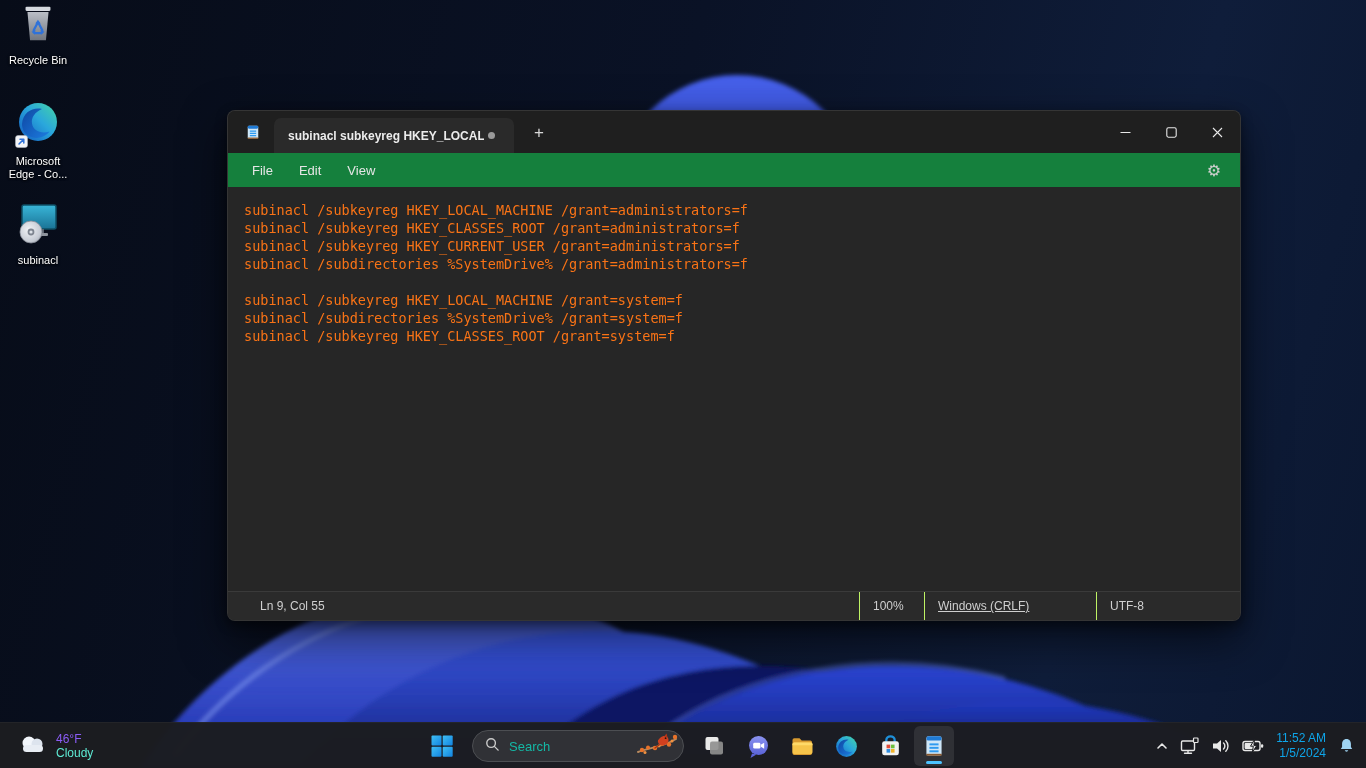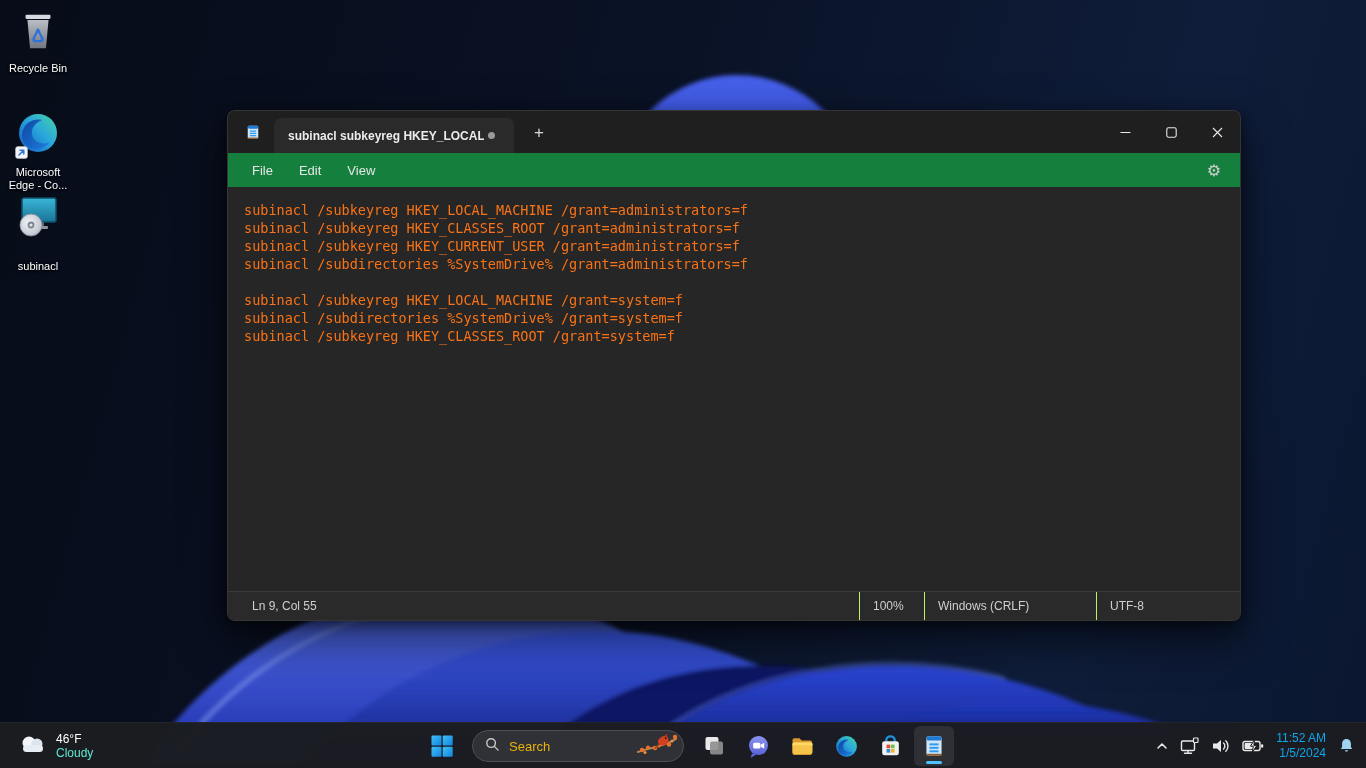--- a/index.html
+++ b/index.html
@@ -8,23 +8,23 @@
     font-family:"Liberation Sans", sans-serif;
     background:linear-gradient(105deg,#070c18 0%,#0a1226 45%,#0f1d3a 78%,#0b1730 100%);
     position:relative; color:#fff;
   }
   .wallpaper-art { position:absolute; inset:0; width:1366px; height:768px; z-index:0; }
 
   
   .desk-icon { position:absolute; left:0; width:76px; display:flex; flex-direction:column; align-items:center; z-index:2; cursor:default; }
   .desk-icon .lbl { margin-top:4px; font-size:11px; line-height:13px; color:#fff; text-align:center;
     text-shadow:0 1px 2px rgba(0,0,0,.9), 0 0 3px rgba(0,0,0,.7); }
-  #icon-recycle { top:8px; }
-  #icon-edge { top:110px; }
-  #icon-subinacl { top:191px;gap:13px; }
+  #icon-recycle { top:0; }
+  #icon-edge { top:99px; }
+  #icon-subinacl { top:198px; }
 
   
   .np-window { position:absolute; left:227px; top:110px; width:1014px; height:511px; z-index:3;
     background:#262626; border-radius:8px; overflow:hidden;
     border:1px solid rgba(255,255,255,.07);
     box-shadow:0 18px 45px rgba(0,0,0,.6), 0 4px 12px rgba(0,0,0,.45); }
   .np-titlebar { position:relative; height:42px; background:#1f1f1f; }
   .np-appicon { position:absolute; left:16px; top:12px; }
   .np-tab { position:absolute; left:46px; top:7px; width:240px; height:35px; background:#2a2a2a;
     border-radius:7px 7px 0 0; display:flex; align-items:center; padding:0 12px 0 14px; cursor:default; }
@@ -36,40 +36,40 @@
   .np-ctrl { width:46px; height:42px; display:flex; align-items:center; justify-content:center; }
   .np-menubar { position:relative; height:34px; background:#15803d; display:flex; align-items:center; padding-left:11px; }
   .np-menu-item { font-size:13px; color:#e6e6e6; padding:4px 13px; border-radius:5px; }
   .np-gear { position:absolute; right:12px; top:4px; width:28px; height:26px; display:flex; align-items:center; justify-content:center;
     color:#cfcfcf; font-size:16px; font-family:"DejaVu Sans", sans-serif; }
   .np-editor { position:absolute; top:76px; bottom:29px; left:0; right:0; background:#262626;
     padding:14px 0 0 16px; font-family:"DejaVu Sans Mono", monospace; font-size:13.5px; }
   .ed-line { height:18px; line-height:18px; color:#f97316; white-space:pre; }
   .np-statusbar { position:absolute; left:0; right:0; bottom:0; height:29px; background:#2a2a2a;
     border-top:1px solid #3a3a3a; display:flex; align-items:center; font-size:12px; color:#cfcfcf; }
-  .sb-pos { padding-left:24px; flex:none; }
+  .sb-pos { padding-left:24px; flex:none;margin-left:8px; }
   .sb-right { margin-left:auto; display:flex; height:100%; }
   .sb-cell { display:flex; align-items:center; padding-left:13px; border-left:1px solid #bef264; height:100%; }
-  .sb-zoom { width:65px; } .sb-eol { width:172px; } .sb-enc { width:144px; }
+  .sb-zoom { width:65px; } .sb-eol { width:172px;text-decoration:underline; } .sb-enc { width:144px; }
 
   
   .taskbar { position:absolute; left:0; right:0; bottom:0; height:46px; z-index:10;
     background:rgba(28,29,33,.98); border-top:1px solid rgba(255,255,255,.04);
     display:flex; align-items:center; }
   .tb-weather { position:absolute; left:12px; top:0; height:46px; display:flex; align-items:center; gap:8px; padding:0 6px; }
   .tb-weather-text { display:flex; flex-direction:column; justify-content:center; }
-  .tb-temp { font-size:12px; line-height:14px; color:#ffffff; }
+  .tb-temp { font-size:12px; line-height:14px; color:#8b5cf6; }
   .tb-cond { font-size:12px; line-height:14px; color:#5eead4; }
   .tb-center { position:absolute; left:422px; top:3px; height:40px; display:flex; align-items:center; gap:4px; }
   .tb-btn { width:40px; height:40px; border-radius:6px; display:flex; align-items:center; justify-content:center; position:relative; }
   .tb-btn.active { background:rgba(255,255,255,.09); }
   .tb-indicator { position:absolute; bottom:2px; left:50%; transform:translateX(-50%); width:16px; height:3px; border-radius:2px; }
   .tb-search { width:212px; height:32px; border-radius:16px; background:#303136; border:1px solid #4c4e52;
     display:flex; align-items:center; padding:0 4px 0 12px; margin:0 6px; overflow:hidden; }
-  .tb-search-label { font-size:13px; color:#eab308; margin-left:9px; flex:1; }
+  .tb-search-label { font-size:13px; color:#14b8a6; margin-left:9px; flex:1; }
   .tb-tray { position:absolute; right:10px; top:0; height:46px; display:flex; align-items:center; gap:9px; }
   .tray-ico { display:flex; align-items:center; justify-content:center; }
   .tb-clock { text-align:right; font-size:12px; line-height:15px; color:#0ea5e9; margin:0 2px; }
 </style>
 </head>
 <body>
 
 <svg class="wallpaper-art" viewBox="0 0 1366 768" preserveAspectRatio="none">
   <defs>
     <linearGradient id="pg1" x1="0" y1="0" x2="0" y2="1">

